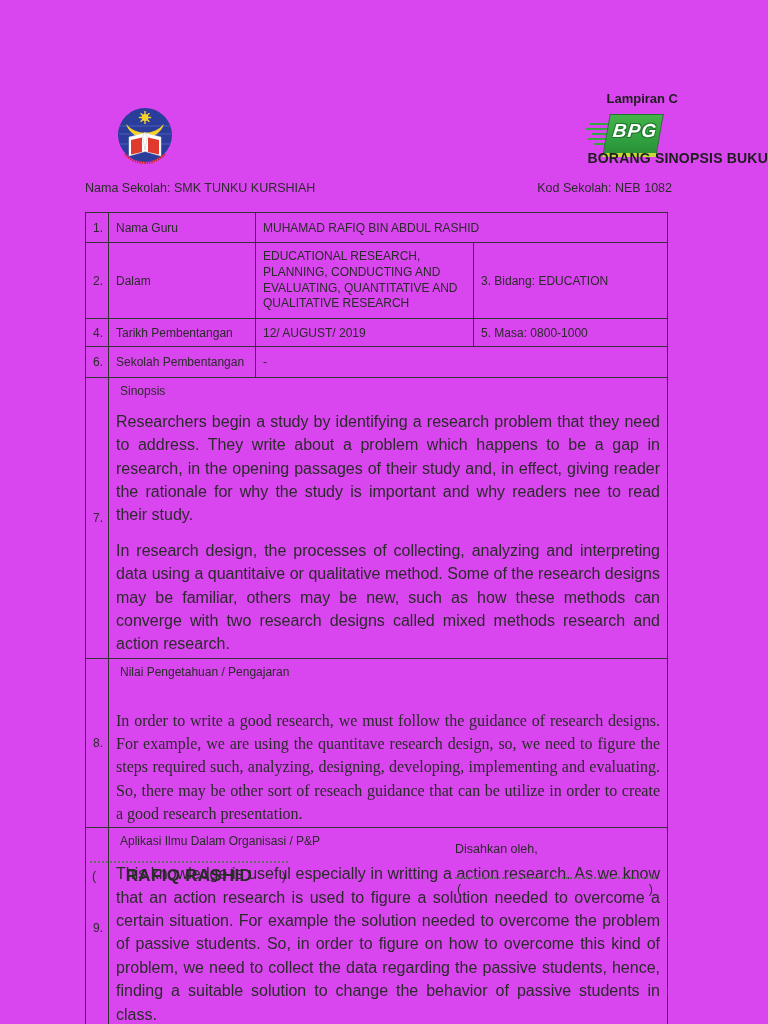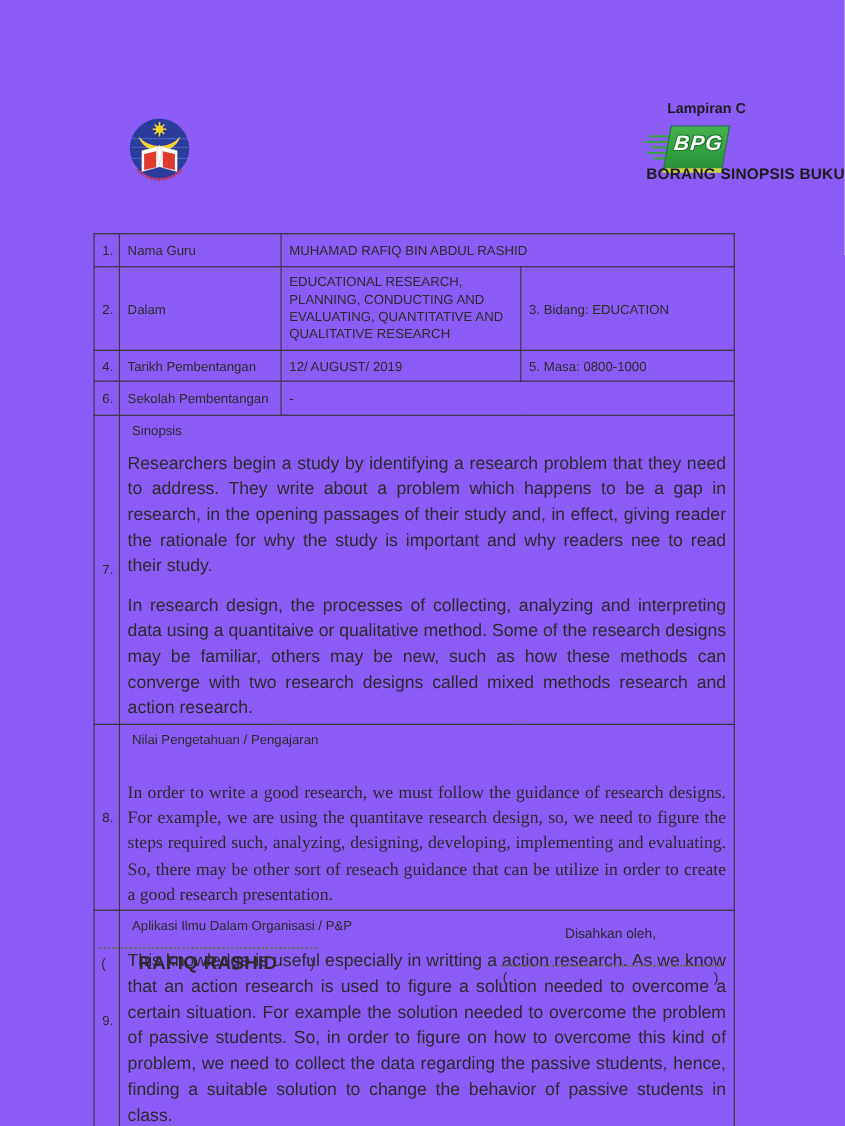--- a/index.html
+++ b/index.html
@@ -1,19 +1,19 @@
 <!DOCTYPE html>
 <html><head>
 <meta charset="utf-8">
 <style>
   html,body{margin:0;padding:0;background:#ffffff;}
   .page{
     position:relative;
     width:768px;height:1024px;
-    background:#8b5cf6;
+    background:#d946ef;
     font-family:"Liberation Sans", sans-serif;
     color:#2b2b2b;
     overflow:hidden;
   }
   .lampiran{
     position:absolute;top:91px;right:90px;
     font-size:13px;font-weight:700;color:#1d1d1d;
   }
   
   .moe-logo{position:absolute;left:112px;top:104px;width:66px;height:70px;}
@@ -77,21 +77,21 @@
     font-size:16px;line-height:1.46;
     text-align:justify;
   }
   tr.r8 p.para{margin-top:30px;font-family:Liberation Serif, serif;}
   tr.r9 p.para{margin-top:14px;}
   
   .sig-block{position:absolute;top:842px;font-size:12.5px;}
   .sig-left{left:90px;width:198px;}
   .sig-right{left:455px;width:200px;}
   .sig-label{height:16px;}
-  .sig-right .sig-label{text-align:center;}
+  .sig-right .sig-label{text-align:left;}
   .sig-line{margin-top:19px;border-bottom:2px dotted #6a6a6a;height:0;}
   .sig-name-row{
     margin-top:3px;display:flex;justify-content:space-between;align-items:center;
     font-size:12.5px;padding:0 2px;
   }
   .sig-name{font-weight:700;font-size:17px;letter-spacing:.3px;}
 </style>
 </head>
 <body>
 
@@ -134,20 +134,24 @@
         <div></div>
         <div></div>
         <div></div>
     </div>
     <div class="bpg-plate"></div>
     <span class="bpg-text">BPG</span>
   </div>
 
   <div class="doc-title">BORANG SINOPSIS BUKU</div>
 
+  <div class="school-row">
+    <span>Nama Sekolah: SMK TUNKU KURSHIAH</span>
+    <span>Kod Sekolah: NEB 1082</span>
+  </div>
 
   <table class="form-table">
     <colgroup>
       <col style="width:23px">
         <col style="width:147px">
         <col style="width:218px">
         <col style="width:194px">
     </colgroup>
     <tbody>
         <tr class="r1">

